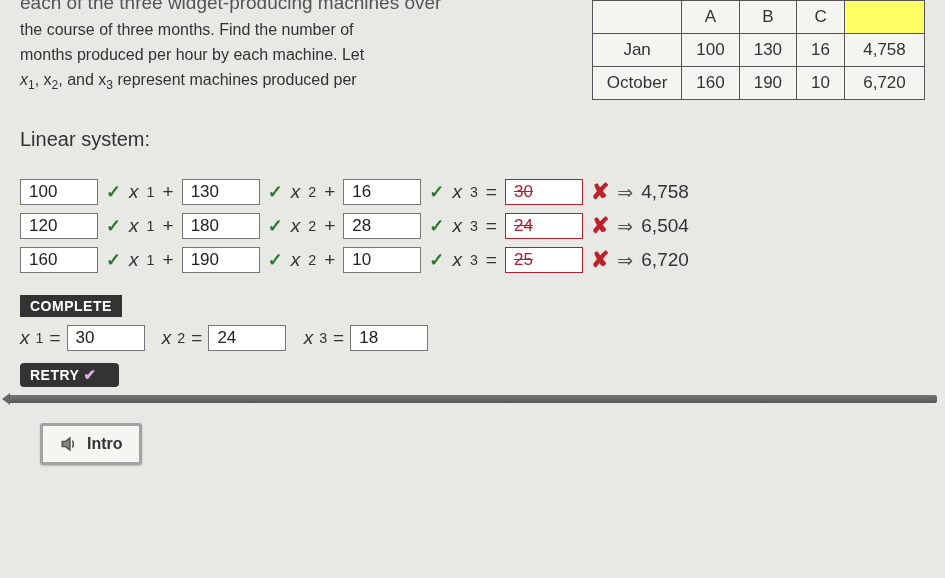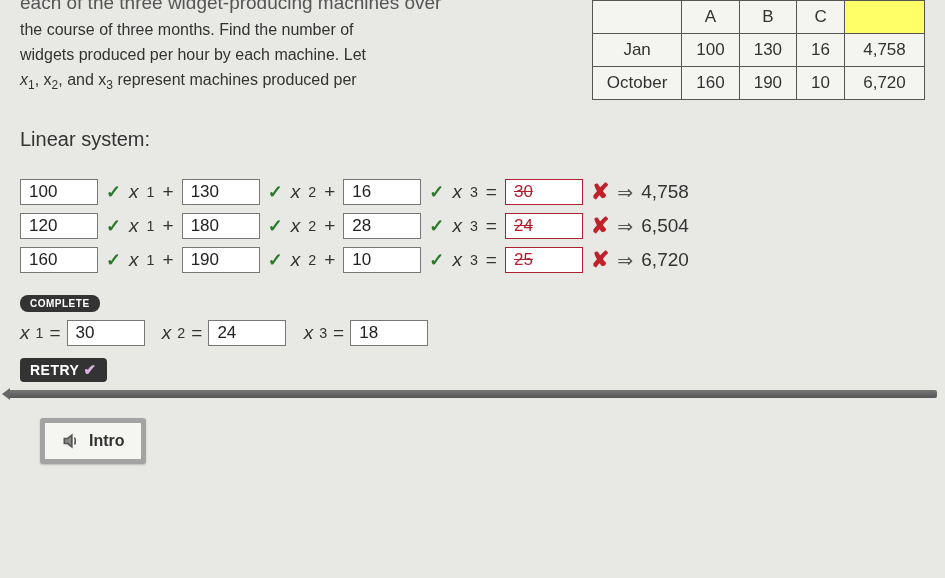--- a/index.html
+++ b/index.html
@@ -54,35 +54,35 @@
   }
   .check { color: #2a7a2a; font-weight: bold; font-size: 18px; }
   .cross { color: #c0202a; font-weight: bold; font-size: 22px; }
   .var { font-style: italic; }
   .arrow { color: #555; }
   .badge {
     display: inline-block;
     background: #333;
     color: #fff;
     font-weight: bold;
-    font-size: 10px;
+    font-size: 14px;
     padding: 3px 10px;
-    border-radius: 8px;
+    border-radius: 0;
     margin: 14px 4px 8px 20px;
     letter-spacing: 0.5px;
   }
   .retry-badge {
     display: inline-flex;
     align-items: center;
     gap: 4px;
     background: #333;
     color: #fff;
     font-weight: bold;
     font-size: 14px;
-    padding: 3px 10px 3px 10px;
+    padding: 3px 22px 3px 10px;
     border-radius: 4px;
     margin: 12px 0 0 20px;
     letter-spacing: 0.5px;
   }
   .retry-check { color:#d9b0e0; font-size:15px; }
   .solution-row { display:flex; align-items:center; gap:6px; font-size:19px; padding:0 20px; }
   .progress-strip {
     height: 8px;
     background: linear-gradient(#777,#555);
     margin: 8px 8px 0 8px;
@@ -94,21 +94,21 @@
     position:absolute; left:-6px; top:-2px;
     border-top:6px solid transparent;
     border-bottom:6px solid transparent;
     border-right:8px solid #666;
   }
   .intro-btn {
     display: inline-flex;
     align-items: center;
     gap: 8px;
     background: #f5f5f2;
-    border: 5px solid #a3a3a3;
+    border: 3px solid #a3a3a3;
     border-radius: 3px;
     padding: 8px 16px;
     margin: 20px 0 0 40px;
     font-size: 16px;
     font-weight: bold;
     color: #333;
     box-shadow: 0 1px 2px rgba(0,0,0,0.2);
     cursor: pointer;
   }
   .speaker {
@@ -119,21 +119,21 @@
 </head>
 <body>
 
 
 
 <div class="top-cutoff">each of the three widget-producing machines over</div>
 
 <div class="content">
   <div class="problem-text">
     <span>the course of three months. Find the number of</span><br>
-    <span>widgets produced per hour by each machine. Let</span><br>
+    <span>months produced per hour by each machine. Let</span><br>
     <span><span class="var">x</span><sub>1</sub></span><span>, x</span><sub>2</sub><span>, and x</span><sub>3</sub><span> represent machines produced per</span><br>
   </div>
 
   <table class="data-table">
     <tbody>
         <tr>
       <th class="empty-head"></th>
       <th>A</th>
       <th>B</th>
       <th>C</th>

